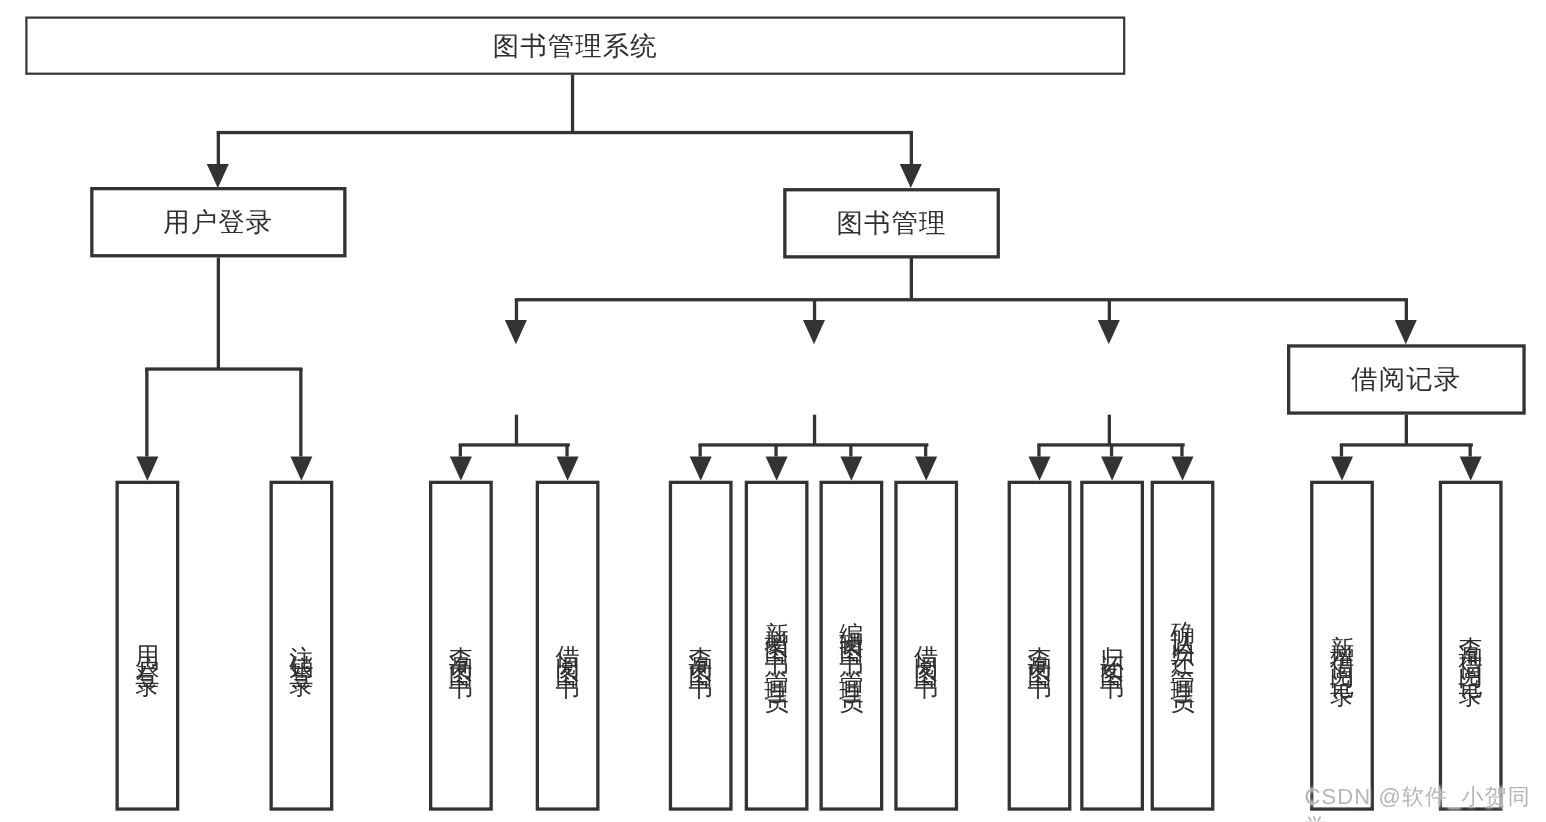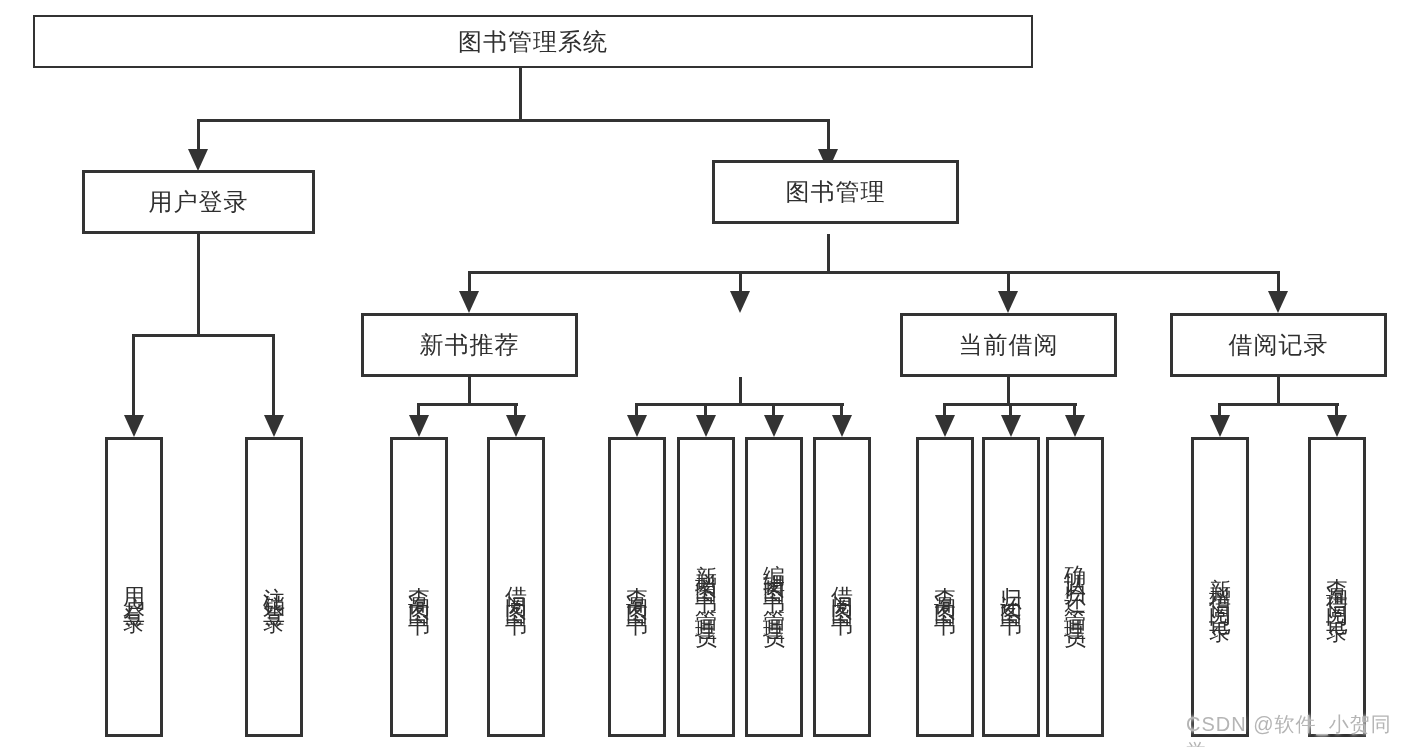--- a/index.html
+++ b/index.html
@@ -14,21 +14,21 @@
     position:relative;width:1405px;height:747px;background:var(--bg);overflow:hidden;
   }
   
   .box{
     position:absolute;box-sizing:border-box;background:var(--bg);
     border:3px solid var(--line);
     display:flex;align-items:center;justify-content:center;
     color:var(--text);
   }
   .box .lbl{font-size:24px;letter-spacing:1px;}
-  .root-box{border-width:2px;margin-left:10px;}
+  .root-box{border-width:2px;}
   
   .vbox{
     position:absolute;box-sizing:border-box;background:var(--bg);
     border:3px solid var(--line);
     top:437px;width:58px;height:300px;
     display:flex;align-items:center;justify-content:center;
     color:var(--text);
   }
   .vbox .vlbl{
     writing-mode:vertical-rl;text-orientation:mixed;
@@ -60,21 +60,21 @@
   <div class="vline" style="left:519px;top:68px;height:53px;"></div>
   <div class="hline" style="left:197px;top:119px;width:633px;"></div>
   <div class="stem" style="left:197px;top:120px;height:30px;"></div>
   <div class="stem" style="left:827px;top:120px;height:30px;"></div>
   <div class="arrow" style="left:188px;top:149px;"></div>
   <div class="arrow" style="left:818px;top:149px;"></div>
 
   <div class="box" style="left:82px;top:170px;width:233px;height:64px;">
     <span class="lbl">用户登录</span>
   </div>
-  <div class="box" style="left:712px;top:160px;width:247px;height:64px;">
+  <div class="box" style="left:712px;top:171px;width:197px;height:64px;">
     <span class="lbl">图书管理</span>
   </div>
 
   <div class="vline" style="left:197px;top:234px;height:102px;"></div>
   <div class="hline" style="left:132px;top:334px;width:143px;"></div>
   <div class="stem" style="left:132px;top:335px;height:80px;"></div>
   <div class="stem" style="left:272px;top:335px;height:80px;"></div>
   <div class="arrow" style="left:124px;top:415px;"></div>
   <div class="arrow" style="left:264px;top:415px;"></div>
 
@@ -82,26 +82,20 @@
   <div class="hline" style="left:468px;top:271px;width:812px;"></div>
   <div class="stem" style="left:468px;top:272px;height:20px;"></div>
   <div class="stem" style="left:739px;top:272px;height:20px;"></div>
   <div class="stem" style="left:1007px;top:272px;height:20px;"></div>
   <div class="stem" style="left:1277px;top:272px;height:20px;"></div>
   <div class="arrow" style="left:459px;top:291px;"></div>
   <div class="arrow" style="left:730px;top:291px;"></div>
   <div class="arrow" style="left:998px;top:291px;"></div>
   <div class="arrow" style="left:1268px;top:291px;"></div>
 
-  <div class="box" style="left:361px;top:313px;width:217px;height:64px;">
-    <span class="lbl">新书推荐</span>
-  </div>
-  <div class="box" style="left:900px;top:313px;width:217px;height:64px;">
-    <span class="lbl">当前借阅</span>
-  </div>
   <div class="box" style="left:1170px;top:313px;width:217px;height:64px;">
     <span class="lbl">借阅记录</span>
   </div>
 
   <div class="vline" style="left:468px;top:377px;height:27px;"></div>
   <div class="hline" style="left:417px;top:403px;width:101px;"></div>
   <div class="stem" style="left:417px;top:404px;height:11px;"></div>
   <div class="stem" style="left:514px;top:404px;height:11px;"></div>
   <div class="arrow" style="left:409px;top:415px;"></div>
   <div class="arrow" style="left:506px;top:415px;"></div>

